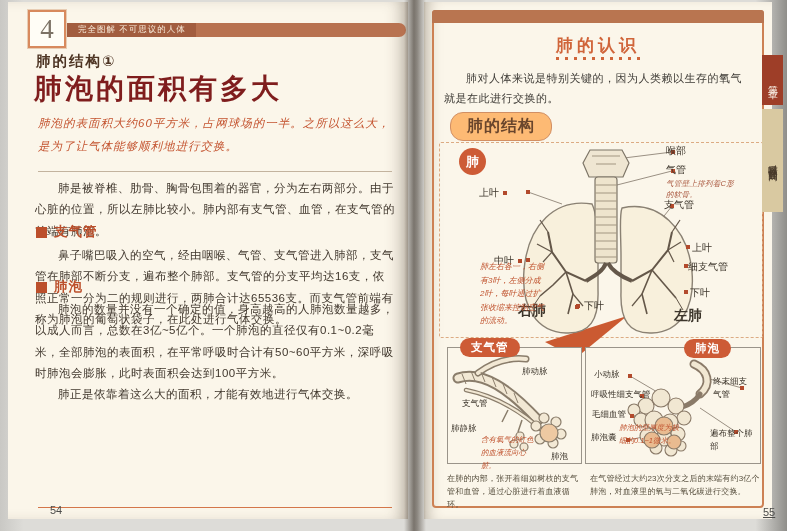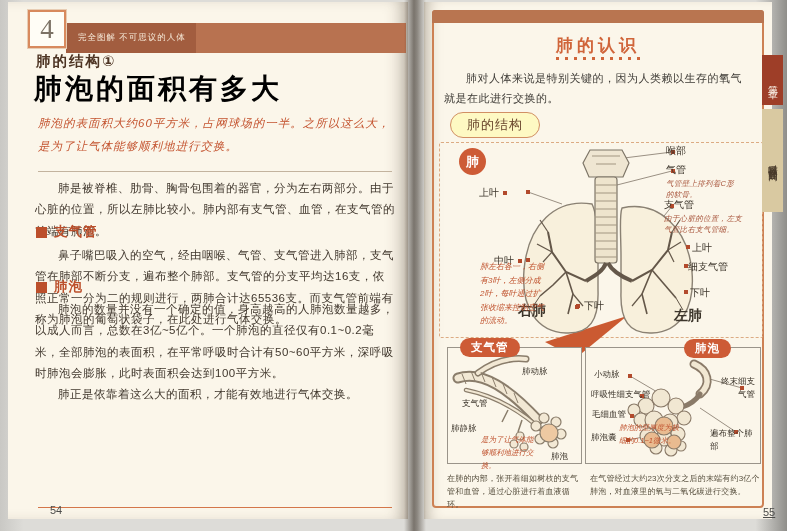--- a/index.html
+++ b/index.html
@@ -5,24 +5,24 @@
   * { margin:0; padding:0; box-sizing:border-box; }
   body { font-family:"Liberation Sans","DejaVu Sans",sans-serif; }
   .scene { position:relative; width:787px; height:531px; background:linear-gradient(90deg,#c9c8c4 0%, #dddcd8 3%, #dddcd8 96%, #8f8e8a 100%); overflow:hidden; }
   .page { position:absolute; top:2px; height:517px; background:#fbf6ea; }
   .page-left { left:8px; width:400px; box-shadow:inset -14px 0 18px -10px rgba(60,45,30,.45); }
   .page-right { left:424px; width:348px; box-shadow:inset 12px 0 16px -10px rgba(60,45,30,.40); }
   .gutter { position:absolute; left:404px; top:0; width:22px; height:531px; background:linear-gradient(90deg, rgba(0,0,0,0) 0%, rgba(40,30,20,.55) 45%, rgba(40,30,20,.45) 60%, rgba(0,0,0,0) 100%); z-index:5; }
 
   
   .chapter-box { position:absolute; left:20px; top:8px; width:38px; height:38px; background:#fffdf6; border:2px solid #d88a5e; outline:1px solid #e8cdb4; display:flex; align-items:center; justify-content:center; font-family:"Liberation Serif","DejaVu Serif",serif; font-size:27px; color:#7c7265; z-index:2; }
-  .header-band { position:absolute; left:58px; top:21px; width:340px; height:30px; background:#b87250; display:flex; align-items:center; }
+  .header-band { position:absolute; left:58px; top:21px; width:340px; height:14px; background:#b87250; display:flex; align-items:center;border-radius:8px; }
   .header-band .band-dark { background:#a25d3f; height:100%; display:flex; align-items:center; padding:0 10px 0 12px; color:#f7ead9; font-size:8.5px; letter-spacing:1px; white-space:nowrap; }
   .kicker { position:absolute; left:28px; top:50px; font-size:14.5px; font-weight:bold; color:#4d3423; letter-spacing:2px; }
-  .big-title { position:absolute; left:26px; top:68px; font-size:28px; font-weight:bold; color:#000000; letter-spacing:3px; }
+  .big-title { position:absolute; left:26px; top:68px; font-size:28px; font-weight:bold; color:#7f1d1d; letter-spacing:3px; }
   .lead { position:absolute; left:30px; top:110px; width:356px; font-size:11.5px; font-style:italic; color:#c45430; line-height:2.0; letter-spacing:1px; }
   .divider { position:absolute; left:30px; top:169px; width:354px; height:1px; background:#c3b39e; }
   .body-par { position:absolute; width:360px; font-size:11.5px; color:#40372d; line-height:1.85; text-indent:2em; letter-spacing:.5px; }
   .p1 { left:27px; top:176px; }
   .p2 { left:27px; top:243px; }
   .p3 { left:27px; top:297px; }
   .p4 { left:27px; top:382px; }
   .sec-head { position:absolute; left:28px; display:flex; align-items:center; gap:7px; font-size:13.5px; font-weight:bold; color:#bc4f2b; letter-spacing:1px; }
   .sec-head .sq { width:11px; height:11px; background:#bc4f2b; }
   .sh1 { top:221px; } .sh2 { top:276px; }
@@ -30,21 +30,21 @@
   .pagenum { position:absolute; font-size:11px; color:#4c4c4a; z-index:6; }
   .pn-left { left:16px; top:504px;margin-left:34px; }
   .pn-right { left:763px; top:506px;text-decoration:underline; }
 
   
   .rbox { position:absolute; left:8px; top:8px; width:332px; height:498px; border:2px solid #cd8154; border-radius:4px; }
   .rbox-topbar { position:absolute; left:8px; top:8px; width:332px; height:13px; background:#b97550; border-radius:3px 3px 0 0; }
   .r-title { position:absolute; left:0; top:32px; width:348px; text-align:center; font-size:17px; font-weight:bold; color:#d0653a; letter-spacing:4px; }
   .r-title-dots { position:absolute; left:132px; top:55px; width:84px; height:3px; background-image:repeating-linear-gradient(90deg,#d0653a 0 3px, transparent 3px 9px); }
   .r-intro { position:absolute; left:20px; top:67px; width:304px; font-size:11px; color:#3d3a35; line-height:1.8; text-indent:2em; letter-spacing:.5px; }
-  .pill { position:absolute; left:26px; top:110px; padding:3px 16px; border:1.5px solid #d18f64; border-radius:13px; background:#fef9c3; font-size:13px; font-weight:normal; color:#69452c; letter-spacing:1px; }
+  .pill { position:absolute; left:26px; top:110px; padding:3px 16px; border:1.5px solid #d18f64; border-radius:13px; background:#fdba74; font-size:16px; font-weight:bold; color:#69452c; letter-spacing:1px; }
   .dash-box { position:absolute; left:15px; top:140px; width:324px; height:196px; border:1.5px dashed #dcab83; border-radius:2px; }
   .badge { position:absolute; background:#cd5b36; color:#fff; font-weight:bold; z-index:4; display:flex; align-items:center; justify-content:center; }
   .badge-lung { left:35px; top:146px; width:27px; height:27px; border-radius:50%; font-size:13px; }
   .badge-pill { padding:2px 11px; border-radius:11px; font-size:11.5px; letter-spacing:1px; }
   .badge-bronchi { left:36px; top:336px; }
   .badge-alveoli-box { left:260px; top:337px; }
   .diag-label { position:absolute; font-size:10px; color:#3c352b; white-space:nowrap; z-index:3; }
   .diag-label.bold { font-weight:bold; font-size:14px; }
   .dot-r::after { content:""; display:inline-block; width:4px; height:4px; background:#b24a2c; margin-left:4px; vertical-align:middle; }
   .dot-l::before { content:""; display:inline-block; width:4px; height:4px; background:#b24a2c; margin-right:4px; vertical-align:middle; }
@@ -170,21 +170,20 @@
     </svg>
 
     <div class="diag-label dot-r" style="left:55px; top:184px;">上叶</div>
     <div class="diag-label dot-r" style="left:55px; top:252px;padding-left:15px;">中叶</div>
     <div class="diag-label bold" style="left:94px; top:300px;">右肺</div>
     <div class="diag-label dot-l" style="left:152px; top:297px;">下叶</div>
     <div class="diag-label" style="left:242px; top:142px;">喉部</div>
     <div class="diag-label" style="left:242px; top:161px;">气管</div>
     <div class="diag-note wrap-label" style="left:242px; top:176px; width:74px;">气管壁上排列着C形的软骨。</div>
     <div class="diag-label" style="left:240px; top:196px;">支气管</div>
-    <div class="diag-note wrap-label" style="left:240px; top:211px; width:78px;">由于心脏的位置，左支气管比右支气管细。</div>
     <div class="diag-label" style="left:268px; top:239px;">上叶</div>
     <div class="diag-label" style="left:264px; top:258px;">细支气管</div>
     <div class="diag-label" style="left:266px; top:284px;">下叶</div>
     <div class="diag-label bold" style="left:250px; top:305px;">左肺</div>
     <div class="red-note" style="left:26px; top:258px; width:64px;">肺左右各一，右侧有3叶，左侧分成2叶，每叶通过扩张收缩来控制空气的流动。</div>
 
     <div class="sub-box box-bronchi"></div>
     <div class="badge badge-pill badge-bronchi">支气管</div>
     <svg class="svg-abs" style="left:24px; top:346px;" width="133" height="115" viewBox="0 0 133 115">
       <path d="M10,30 C35,22 62,42 90,72" stroke="#8a7d6b" stroke-width="11" fill="none" stroke-linecap="round"></path>
@@ -204,21 +203,21 @@
           <circle cx="92" cy="91" r="5"></circle>
         <circle cx="72" cy="88" r="4"></circle>
           <circle cx="66" cy="96" r="4"></circle>
           <circle cx="76" cy="99" r="4"></circle>
       </g>
       <circle cx="101" cy="85" r="9" fill="#eec9a2" stroke="#8a7d6b" stroke-width="1.2"></circle>
     </svg>
     <div class="small-label" style="left:98px; top:364px;">肺动脉</div>
     <div class="small-label" style="left:38px; top:396px;">支气管</div>
     <div class="small-label" style="left:27px; top:421px;">肺静脉</div>
-    <div class="red-note" style="left:27px; top:432px; width:56px; font-size:7.5px;">是为了让气体能够顺利地进行交换。</div>
+    <div class="red-note" style="left:27px; top:432px; width:56px; font-size:7.5px;">含有氧气的红色的血液流向心脏。</div>
     <div class="small-label" style="left:127px; top:449px;">肺泡</div>
     <div class="caption cap-l">在肺的内部，张开着细如树枝的支气管和血管，通过心脏进行着血液循环。</div>
 
     <div class="sub-box box-alveoli"></div>
     <div class="badge badge-pill badge-alveoli-box">肺泡</div>
     <svg class="svg-abs" style="left:162px; top:346px;" width="174" height="115" viewBox="0 0 174 115">
       <g stroke="#9a9083" stroke-width="1" fill="none">
         <path d="M44,28 L78,48"></path>
           <path d="M56,48 L72,58"></path>
           <path d="M46,68 L60,70"></path>
@@ -255,21 +254,21 @@
           <rect x="40" y="90" width="4" height="4"></rect>
         <rect x="154" y="38" width="4" height="4"></rect>
           <rect x="148" y="82" width="4" height="4"></rect>
       </g>
     </svg>
     <div class="small-label" style="left:170px; top:367px;">小动脉</div>
     <div class="small-label" style="left:167px; top:387px;">呼吸性细支气管</div>
     <div class="small-label" style="left:168px; top:407px;">毛细血管</div>
     <div class="small-label" style="left:167px; top:430px;">肺泡囊</div>
     <div class="red-note" style="left:165px; top:420px; width:60px; font-size:7.5px;">肺泡的壁厚度为极细的0.1~1微米。</div>
-    <div class="small-label wrap-label" style="left:289px; top:373px; width:42px;text-align:right;">终末细支气管</div>
+    <div class="small-label wrap-label" style="left:289px; top:373px; width:42px;">终末细支气管</div>
     <div class="small-label wrap-label" style="left:286px; top:425px; width:48px;">遍布整个肺部</div>
     <div class="caption cap-r">在气管经过大约23次分支之后的末端有约3亿个肺泡，对血液里的氧与二氧化碳进行交换。</div>
   </div>
 
   <div class="tab-chapter">第二章</div>
   <div class="tab-section">对呼吸器官的疑问</div>
   <div class="pagenum pn-right">55</div>
 
 </div>
 

